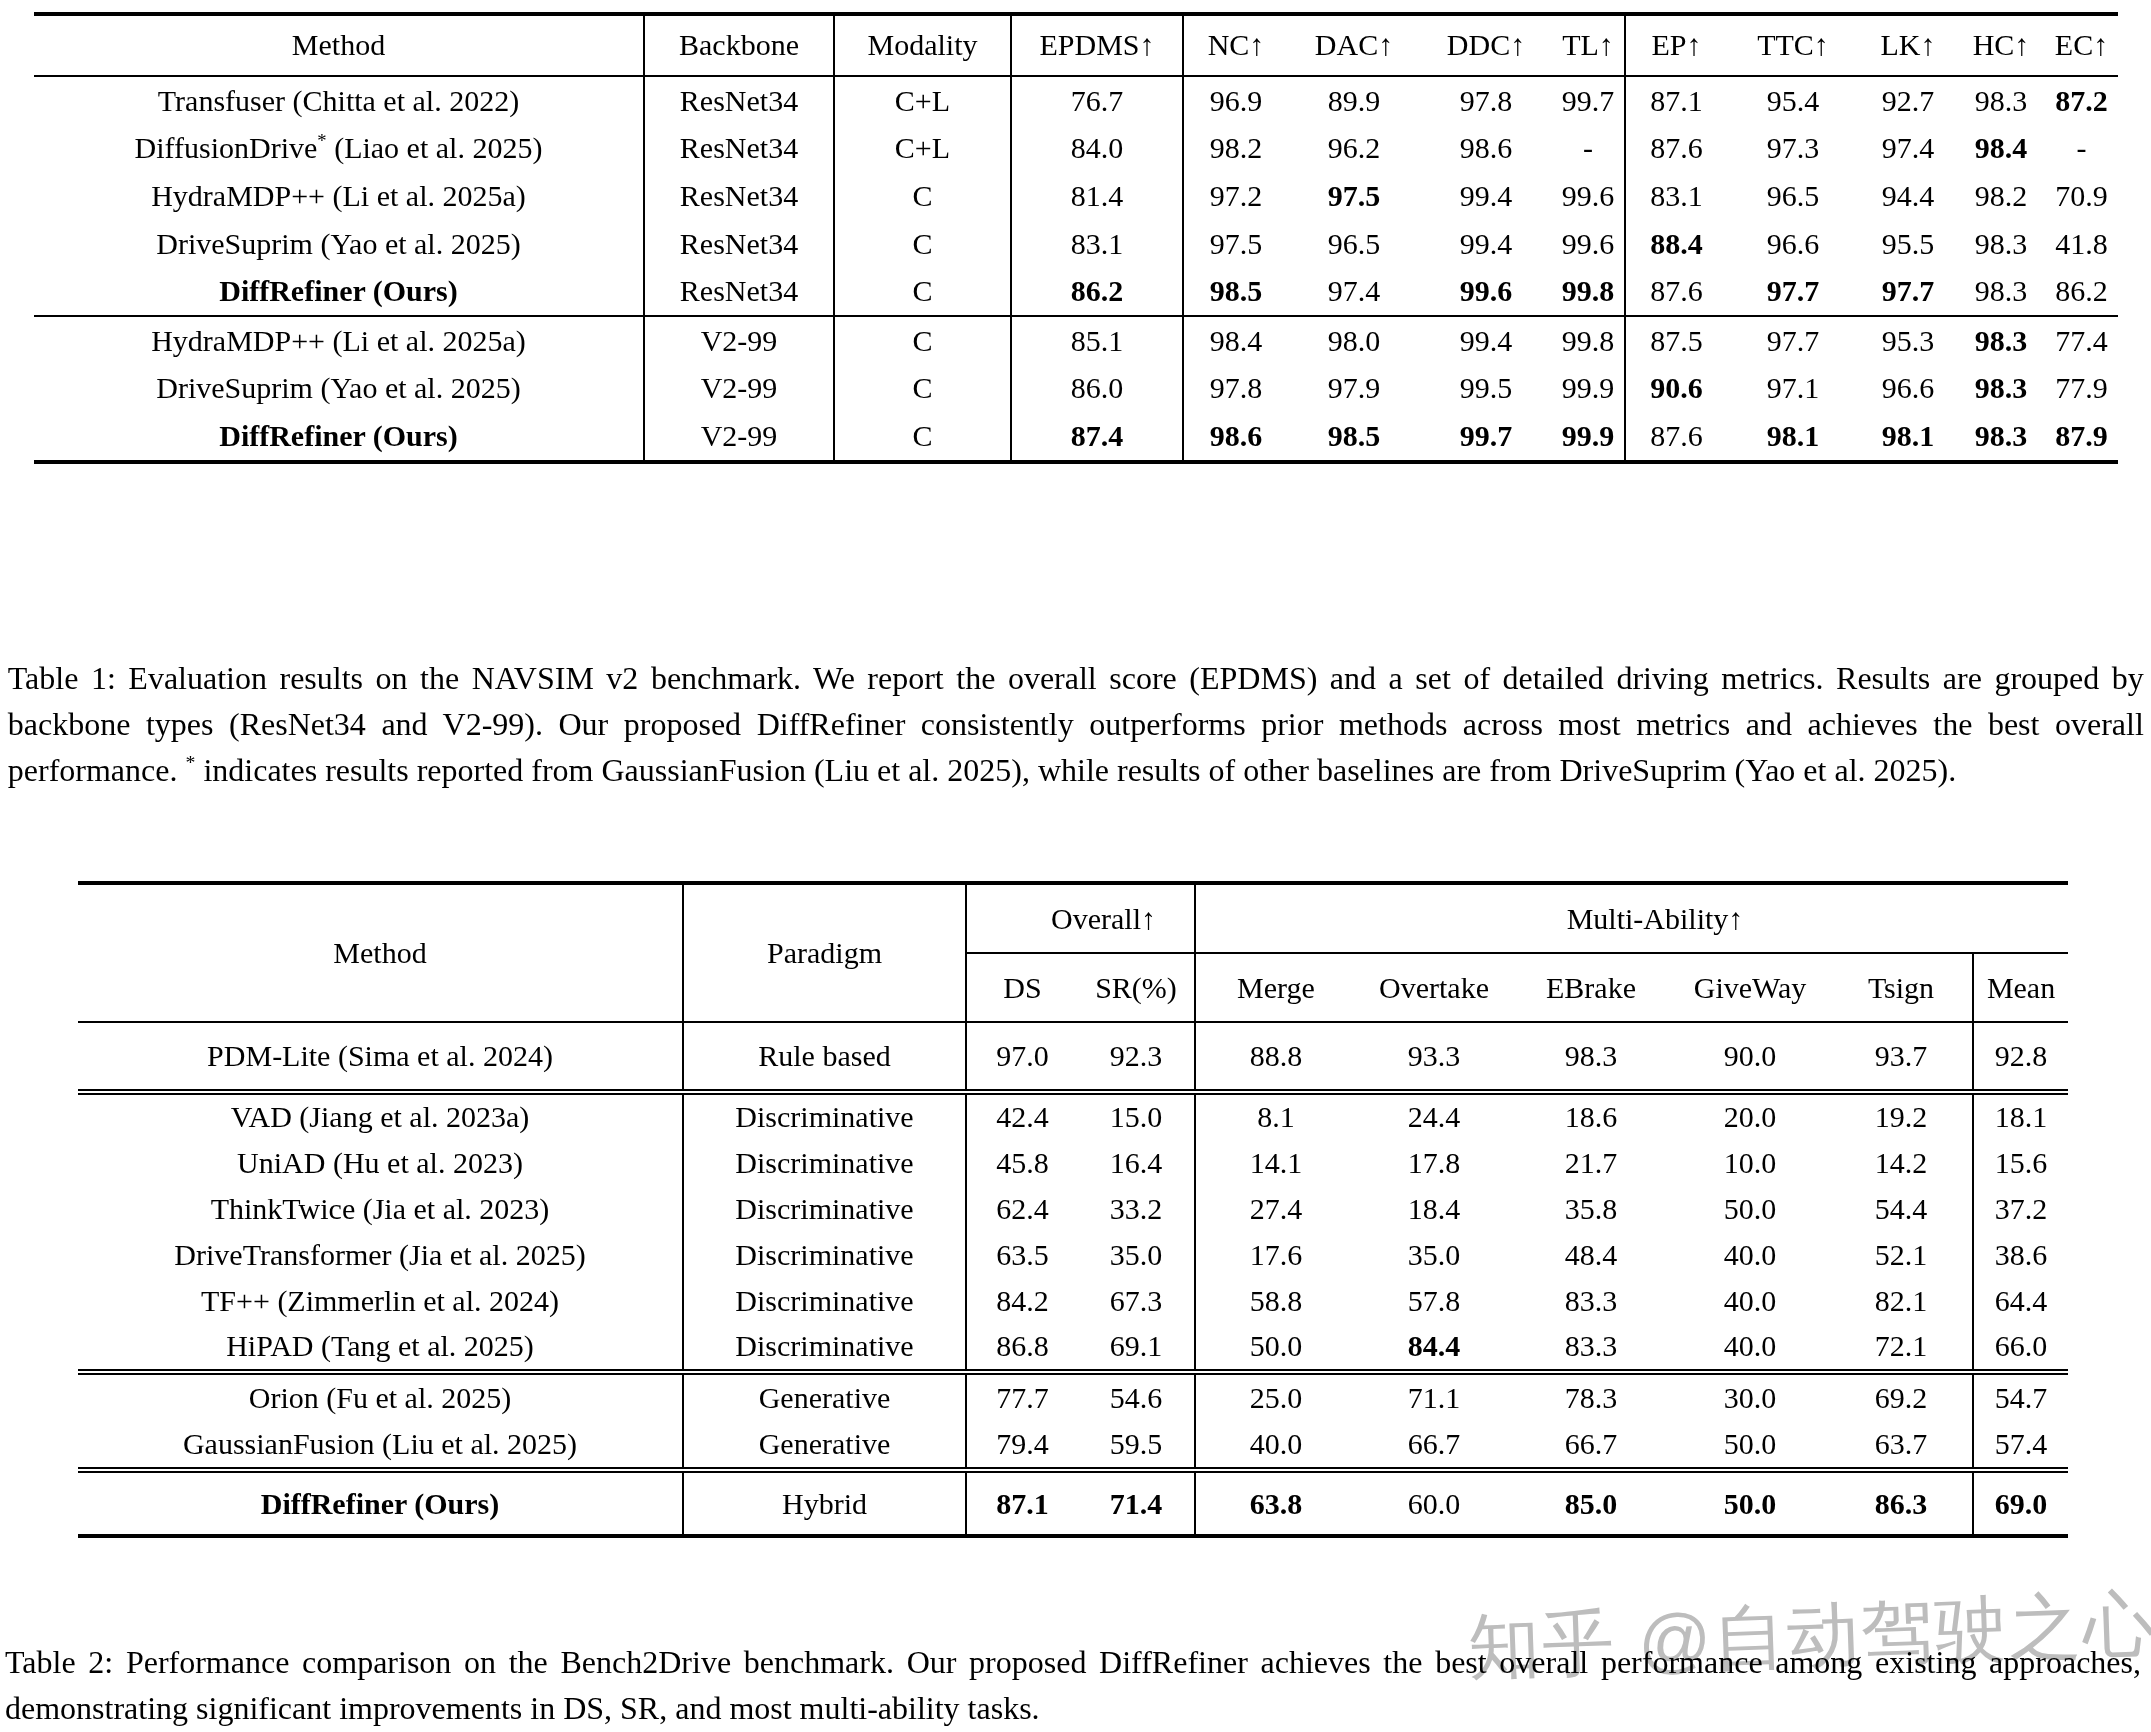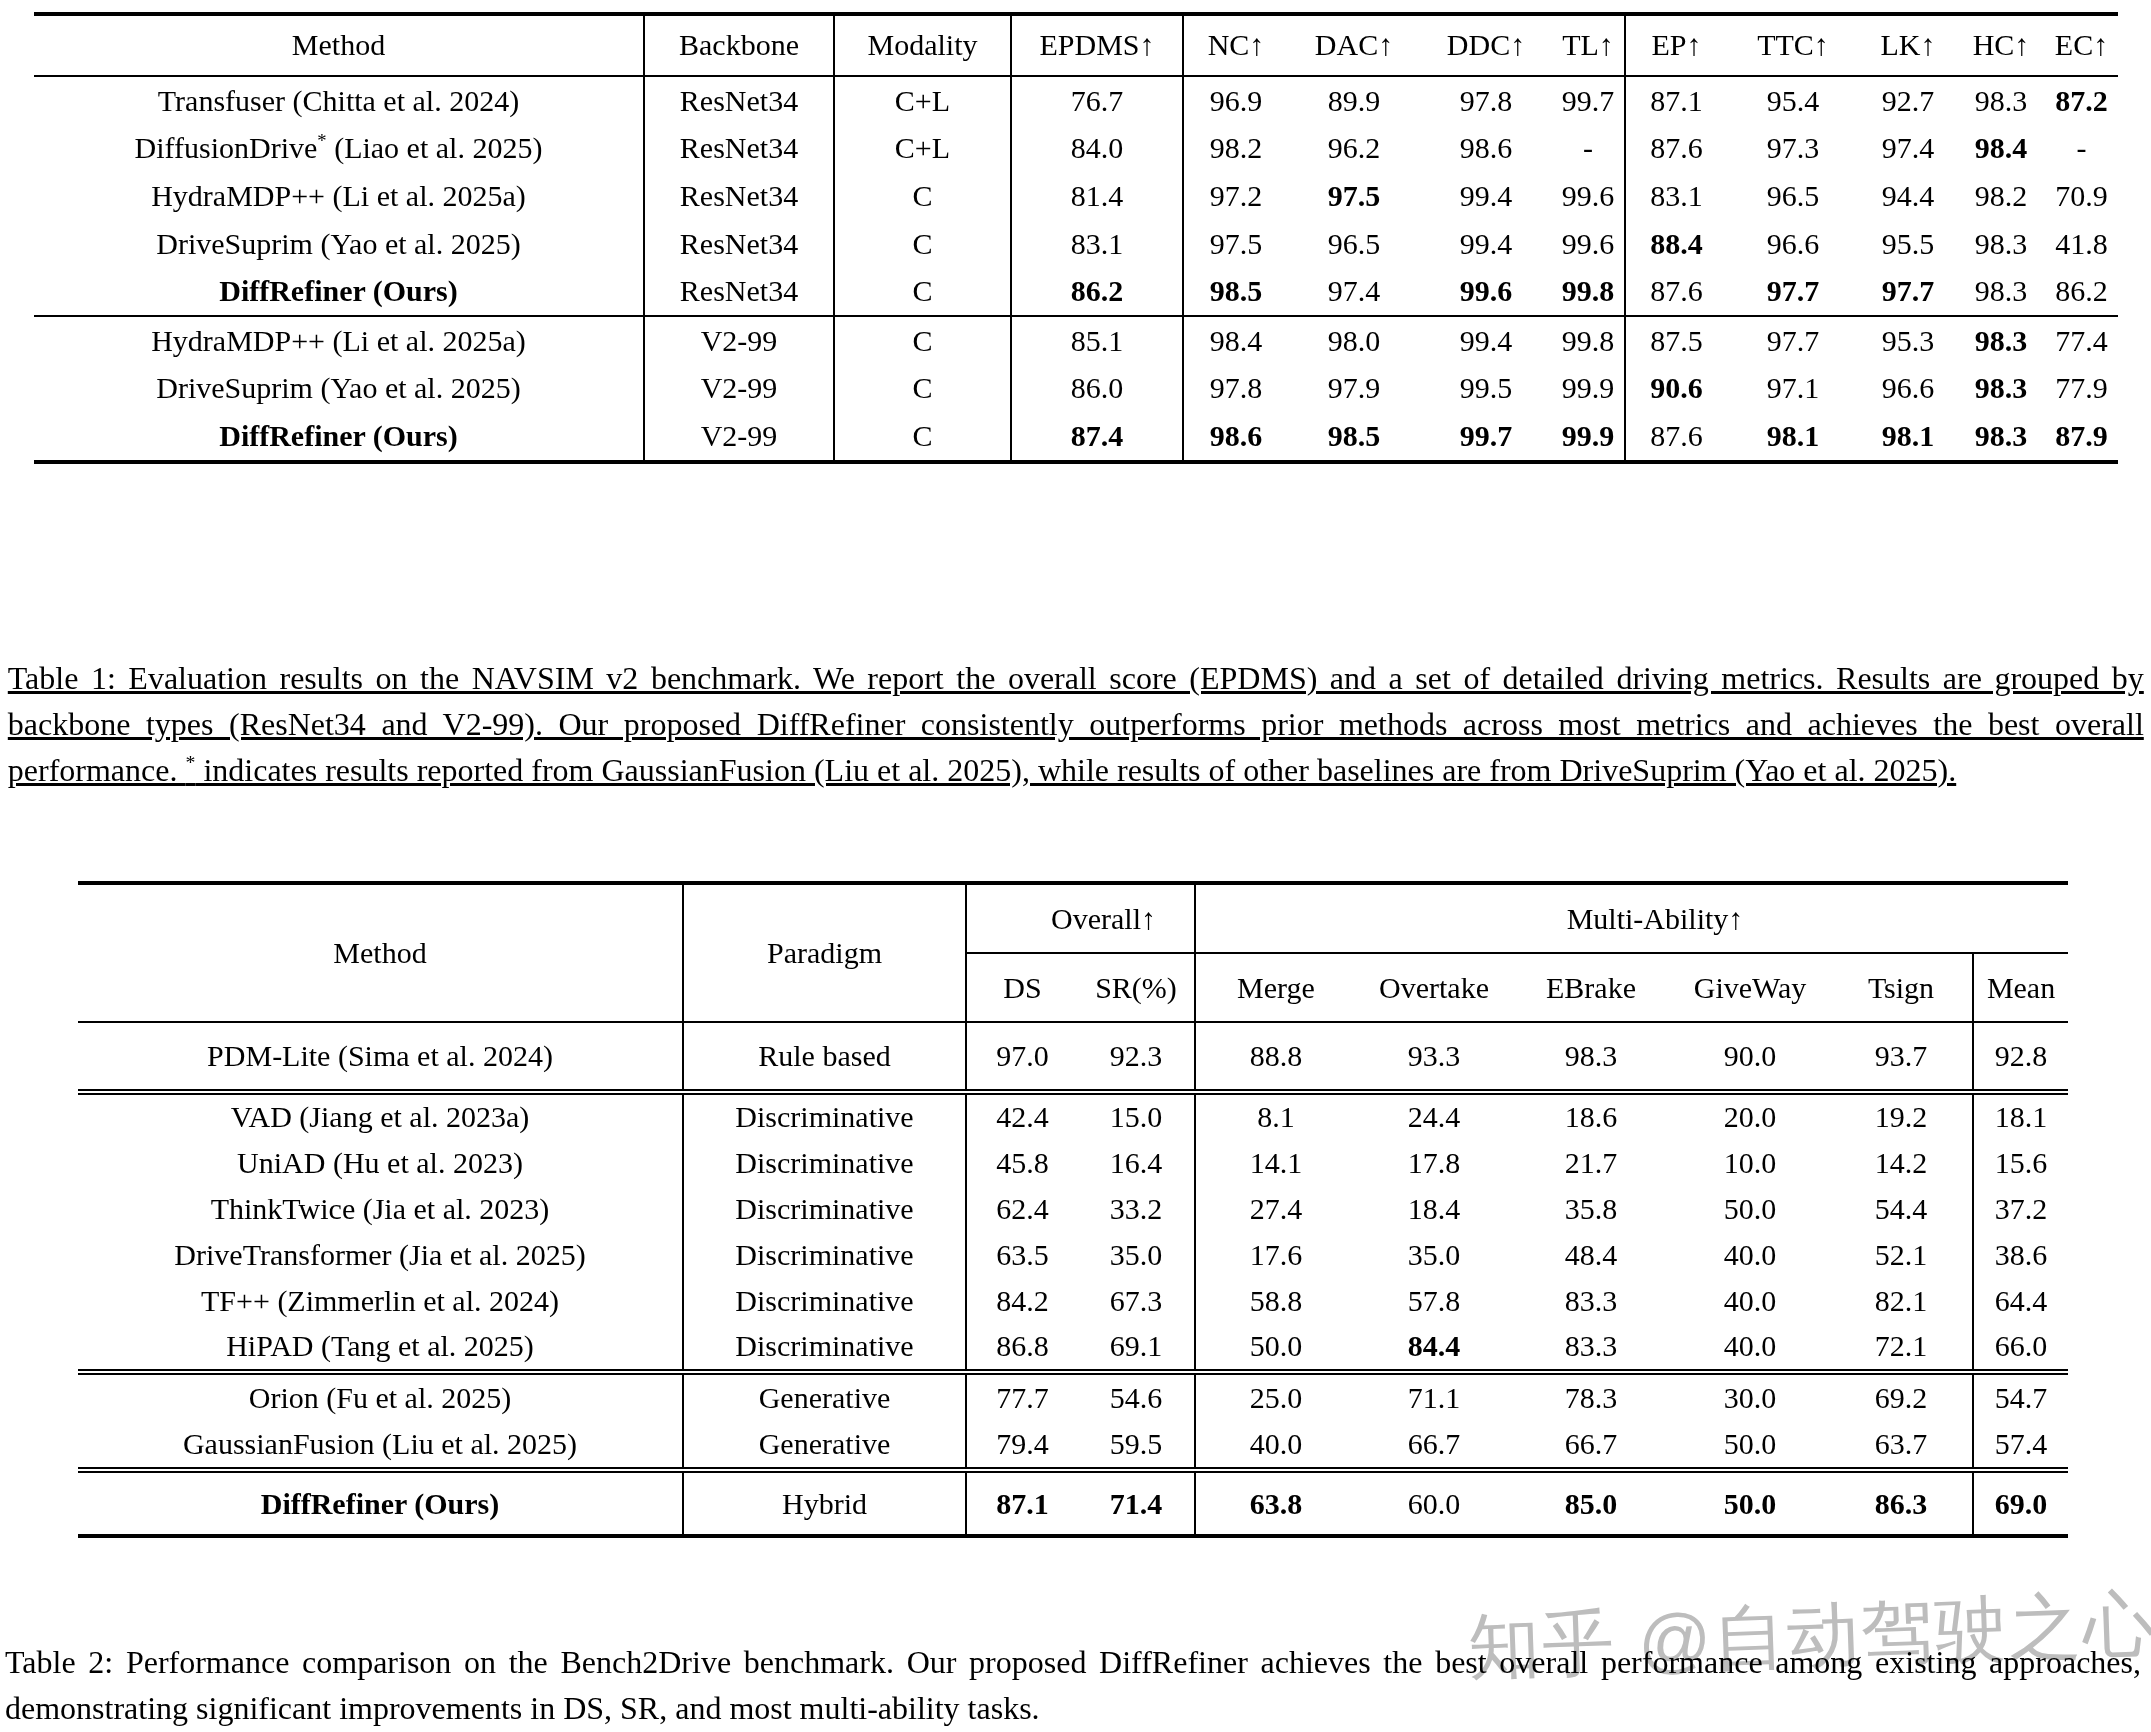--- a/index.html
+++ b/index.html
@@ -25,21 +25,21 @@
   .t2 th.cmid{border-bottom:2px solid #000;padding-left:48px;}
   .t2 td{padding:5.9px 2px;}
   .t2 tr.row-pdm td{padding:15.6px 2px;}
   .t2 tr.row-tall td{padding:13.7px 2px;}
   .t2 tbody tr.sep-thick td{border-top:2.9px solid #000;}
   .t2 tbody tr.sep-double td{border-top:6.8px double #000;}
 
   
   .caption{position:absolute;font-size:32px;line-height:46px;text-align:justify;
            margin:0;z-index:2;}
-  #cap1{left:7.8px;top:655px;width:2136px;text-decoration:underline;}
+  #cap1{left:7.8px;top:655px;width:2136px;}
   #cap2{left:5px;top:1639px;width:2136px;}
 
   
   .watermark{position:absolute;left:1468px;top:1588px;font-size:72px;
              white-space:nowrap;transform:rotate(-2deg);z-index:1;
              letter-spacing:2px;font-family:"Liberation Sans",sans-serif;}
 </style>
 </head>
 <body>
 
@@ -71,21 +71,21 @@
         <th>TL↑</th>
         <th class="vl">EP↑</th>
         <th>TTC↑</th>
         <th>LK↑</th>
         <th>HC↑</th>
         <th>EC↑</th>
       </tr>
   </thead>
   <tbody>
       <tr class="sep-thin">
-        <td>Transfuser (Chitta et al. 2024)</td>
+        <td>Transfuser (Chitta et al. 2022)</td>
         <td class="vl">ResNet34</td>
         <td class="vl">C+L</td>
         <td class="vl">76.7</td>
         <td class="vl">96.9</td>
         <td>89.9</td>
         <td>97.8</td>
         <td>99.7</td>
         <td class="vl">87.1</td>
         <td>95.4</td>
         <td>92.7</td>

